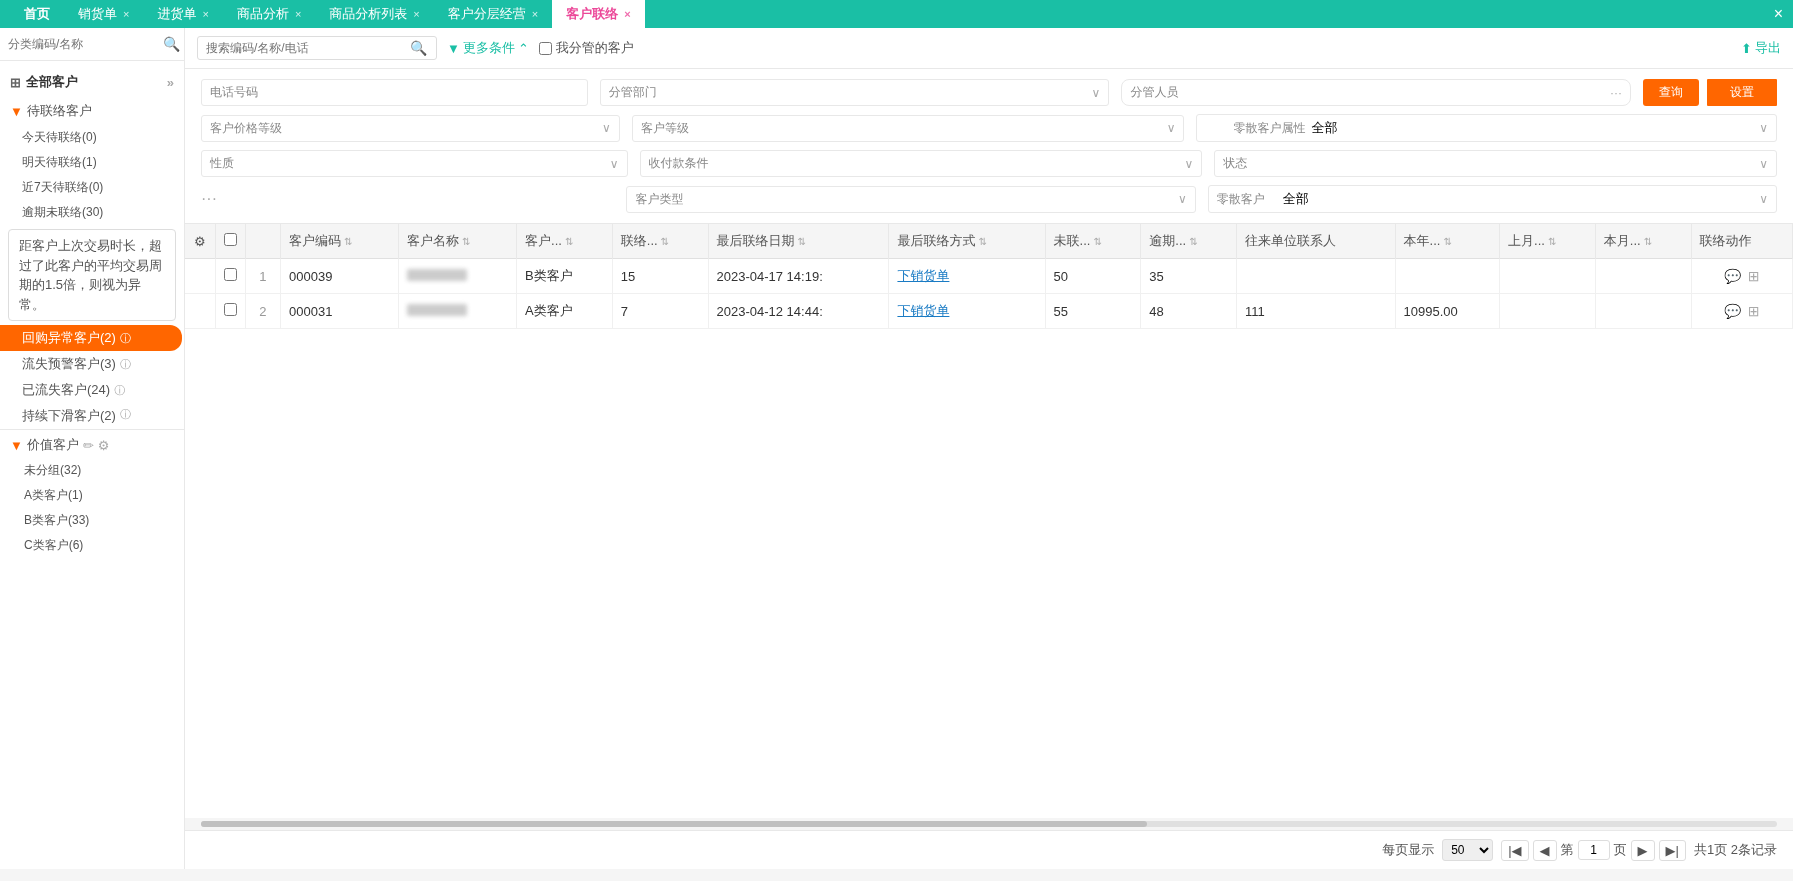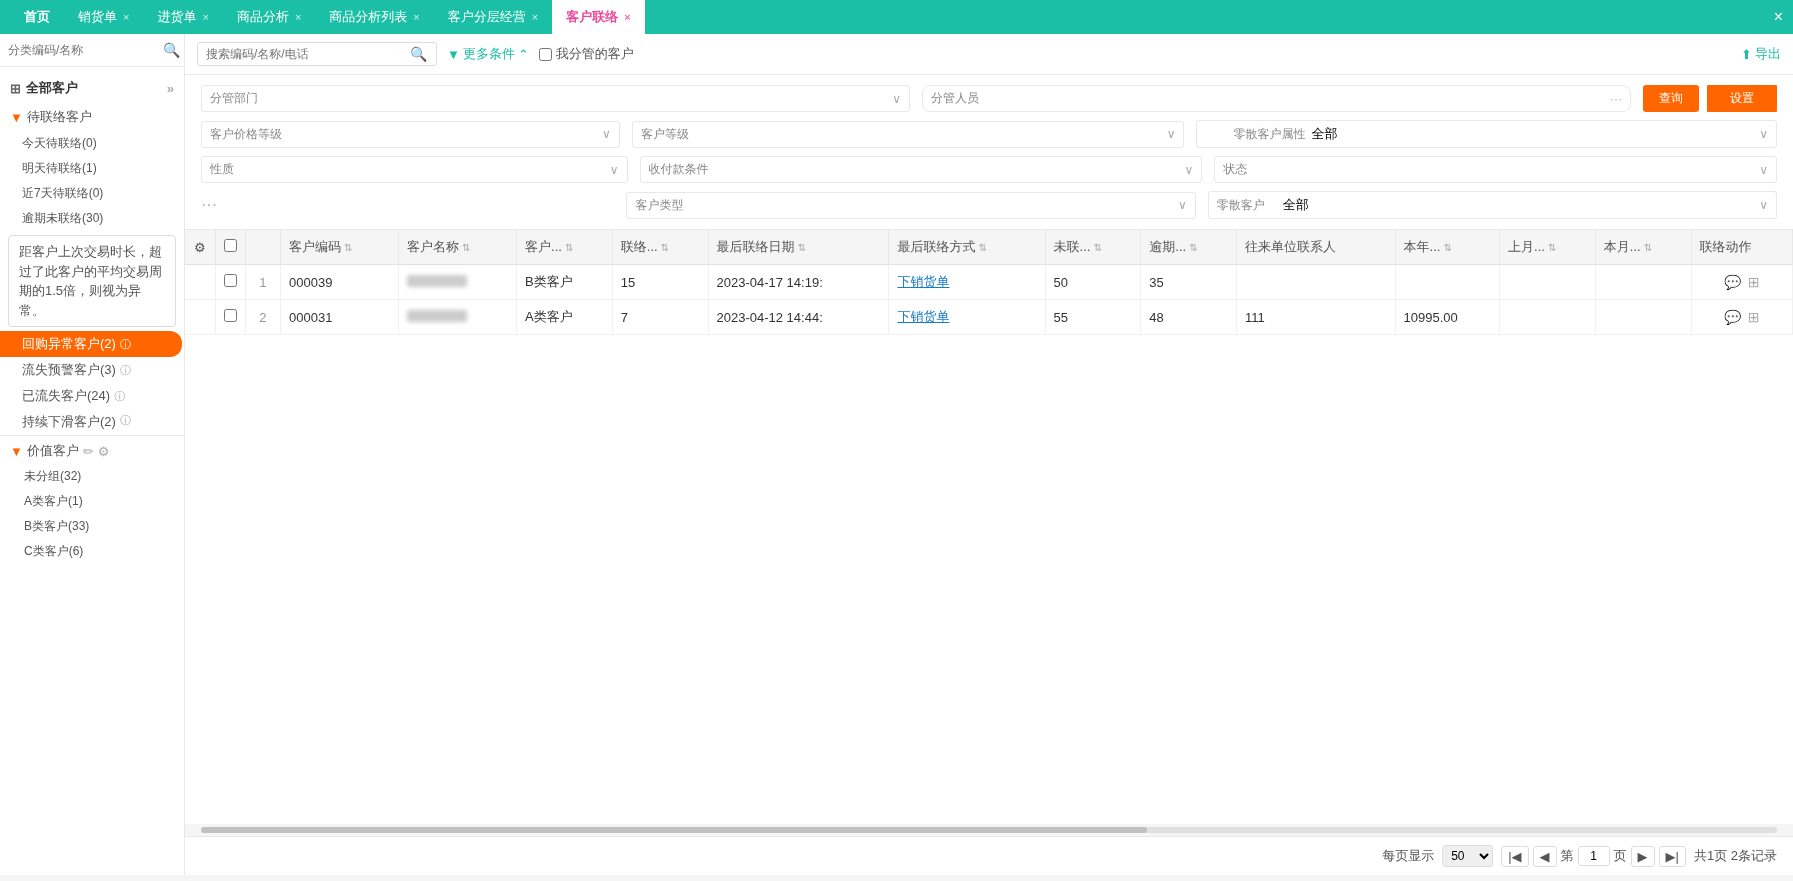--- a/index.html
+++ b/index.html
@@ -2,21 +2,21 @@
 <html><head>
   <meta charset="utf-8">
   <style>
     * { box-sizing: border-box; margin: 0; padding: 0; font-family: 'Microsoft YaHei', Arial, sans-serif; font-size: 13px; }
     body { background: #f5f5f5; overflow: hidden; width: 1793px; height: 881px; }
 
     
     .top-nav {
       display: flex; align-items: center;
       background: #1abfa5;
-      height: 34px; padding: 8px 10px;
+      height: 28px; padding: 8px 10px;
       position: relative;
     }
     .top-nav .close-btn {
       position: absolute; right: 10px; top: 50%; transform: translateY(-50%);
       color: white; cursor: pointer; font-size: 16px;
     }
     .nav-tab {
       display: flex; align-items: center; height: 40px; padding: 0 14px;
       color: white; cursor: pointer; font-size: 13px; white-space: nowrap;
       position: relative;
@@ -342,20 +342,24 @@
         <span>我分管的客户</span>
       </div>
       <div class="export-btn">
         <span>⬆</span>
         <span>导出</span>
       </div>
     </div>
 
     <div class="advanced-filter">
       <div class="filter-row">
+        <div class="filter-field" style="flex:1.5;">
+          <label>电话号码</label>
+          <input type="text" value="" style="">
+        </div>
         <div class="filter-field" style="flex:2;">
           <label>分管部门</label>
           <input type="text" value="" style="">
           <span class="dropdown-arrow">∨</span>
         </div>
         <div class="filter-field" style="flex:2;border-radius:8px;">
           <label>分管人员</label>
           <input type="text" value="" style="">
           <span class="dropdown-arrow">···</span>
         </div>

